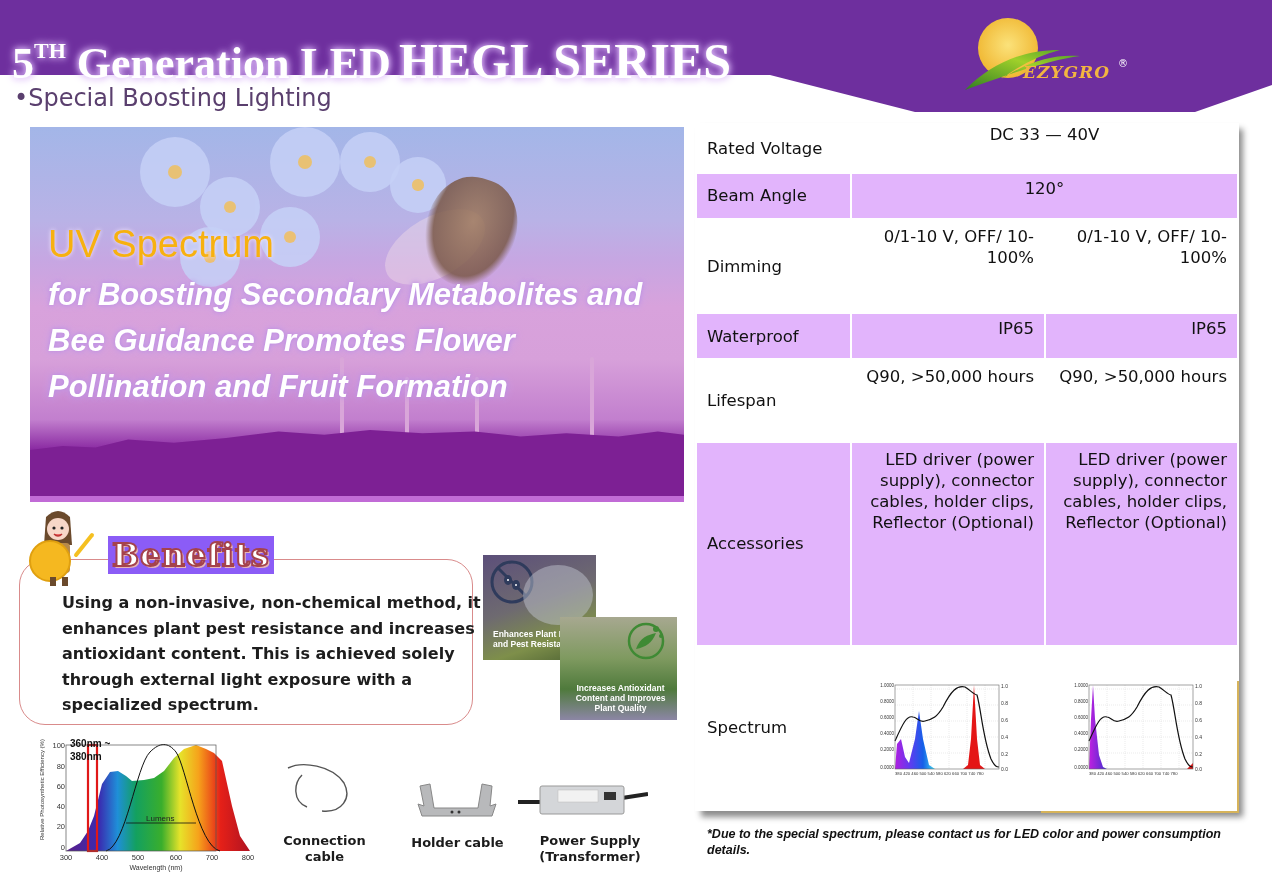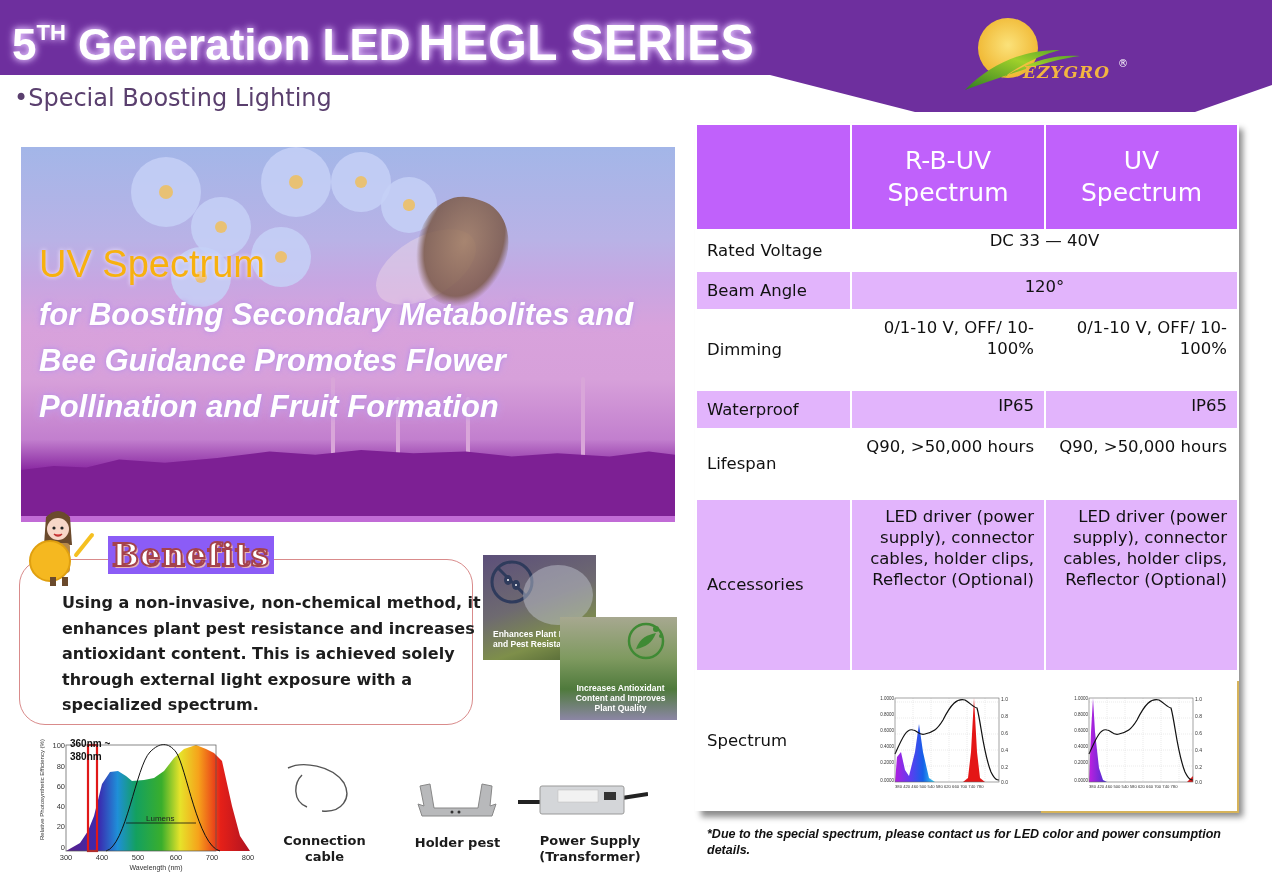--- a/index.html
+++ b/index.html
@@ -1,28 +1,28 @@
 <!DOCTYPE html>
 <html><head>
 <meta charset="utf-8">
 <style>
   * { box-sizing: border-box; margin: 0; padding: 0; }
   body { width: 1272px; height: 883px; position: relative; overflow: hidden; background: #ffffff; font-family: "DejaVu Sans", sans-serif; }
   .header-band { position: absolute; left: 0; top: 0; width: 1272px; height: 112px; }
   .header-band svg { position: absolute; left: 0; top: 0; }
-  .main-title { position: absolute; left: 12px; top: 14px; font-family: Liberation Sans, sans-serif; font-weight: bold; color: #ffffff; font-size: 44px; letter-spacing: 0px; text-shadow: 0 0 6px #e8c8ff, 0 0 10px #caa0f0; white-space: nowrap; }
+  .main-title { position: absolute; left: 12px; top: 32px; font-family: Liberation Serif, serif; font-weight: bold; color: #ffffff; font-size: 44px; letter-spacing: 0px; text-shadow: 0 0 6px #e8c8ff, 0 0 10px #caa0f0; white-space: nowrap; }
   .main-title sup { font-size: 22px; vertical-align: 20px; }
   .main-title .big { font-size: 50px; margin-left: 8px; }
   .subtitle { position: absolute; left: 14px; top: 84px; font-size: 24px; color: #5a3f6e; white-space: nowrap; }
   .logo { position: absolute; left: 960px; top: 10px; width: 180px; height: 84px; }
   .logo-text { position: absolute; left: 1023px; top: 62px; font-family: "DejaVu Serif", serif; font-style: italic; font-weight: bold; color: #f2b540; font-size: 17px; letter-spacing: 1px; }
   .logo-reg { position: absolute; left: 1118px; top: 58px; color: #ffffff; font-size: 10px; }
 
-  .hero { position: absolute; left: 21px; top: 127px; width: 654px; height: 375px; overflow: hidden;
-    background: linear-gradient(180deg, #a3b6e8 0%, #b9b2e6 25%, #c7a6e2 36%, #d8a2dc 48%, #d7a0da 62%, #c27fce 78%, #8a2aa2 86%, #7b1f96 100%); margin-top: 20px; }
+  .hero { position: absolute; left: 30px; top: 127px; width: 654px; height: 375px; overflow: hidden;
+    background: linear-gradient(180deg, #a3b6e8 0%, #b9b2e6 25%, #c7a6e2 36%, #d8a2dc 48%, #d7a0da 62%, #c27fce 78%, #8a2aa2 86%, #7b1f96 100%); }
   .hero .flower { position: absolute; border-radius: 50%; background: #c6d1f7; opacity: 0.85; }
   .hero .flower::after { content: ""; position: absolute; left: 40%; top: 40%; width: 20%; height: 20%; border-radius: 50%; background: #f3c460; }
   .hero .bee { position: absolute; left: 395px; top: 50px; width: 90px; height: 110px; border-radius: 45% 45% 50% 50%; background: radial-gradient(ellipse at 50% 40%, #a07a5c 0%, #7a5847 60%, transparent 72%); transform: rotate(18deg); opacity: 0.85; }
   .hero .wing { position: absolute; left: 350px; top: 90px; width: 110px; height: 60px; border-radius: 50%; background: rgba(240,220,230,0.45); transform: rotate(-30deg); }
   .hero .soil { position: absolute; left: 0; bottom: 0; width: 100%; height: 80px; background: #7d2094; clip-path: polygon(0 35%, 5% 30%, 10% 32%, 15% 22%, 22% 26%, 30% 20%, 38% 12%, 45% 16%, 52% 10%, 60% 14%, 68% 12%, 75% 18%, 82% 14%, 90% 18%, 96% 12%, 100% 16%, 100% 100%, 0 100%); }
   .hero .bottom-strip { position: absolute; left: 0; bottom: 0; width: 100%; height: 6px; background: #c16bd6; }
   .hero .sprout { position: absolute; width: 4px; background: #d9a6d9; border-radius: 2px; }
   .hero-head { position: absolute; left: 18px; top: 96px; font-family: "Liberation Sans", sans-serif; font-size: 38px; color: #f7b10f; text-shadow: 0 0 4px #f6e9ff; white-space: nowrap; }
   .hero-body { position: absolute; left: 18px; top: 145px; width: 630px; font-family: "Liberation Sans", sans-serif; font-style: italic; font-weight: bold; font-size: 31px; line-height: 46px; color: #ffffff; text-shadow: 0 0 4px #b88be0, 0 0 8px #c9a2ee; }
 
@@ -189,21 +189,21 @@
 <svg style="position:absolute;left:272px;top:763px" width="90" height="60">
   <path d="M16,5 C30,-2 60,2 72,20 C80,35 70,50 50,48 M30,12 C22,20 20,38 35,44" fill="none" stroke="#555" stroke-width="1.4"></path>
 </svg>
 <div class="acc-item" style="left:262px;top:833px;width:125px">Connection cable</div>
 
 <svg style="position:absolute;left:412px;top:778px" width="90" height="44">
   <path d="M8,8 L18,6 L22,30 L66,30 L70,6 L80,8 L78,28 L84,26 L80,38 L10,38 L6,26 L12,28 Z" fill="#b8b9bb" stroke="#888" stroke-width="1"></path>
   <circle cx="40" cy="34" r="1.5" fill="#333"></circle>
     <circle cx="47" cy="34" r="1.5" fill="#333"></circle>
 </svg>
-<div class="acc-item" style="left:400px;top:835px;width:115px">Holder pest</div>
+<div class="acc-item" style="left:400px;top:835px;width:115px">Holder cable</div>
 
 <svg style="position:absolute;left:518px;top:780px" width="130" height="42">
   <line x1="0" y1="22" x2="24" y2="22" stroke="#222" stroke-width="4"></line>
   <line x1="104" y1="18" x2="130" y2="14" stroke="#222" stroke-width="4"></line>
   <rect x="22" y="6" width="84" height="28" rx="2" fill="#d4d6d9" stroke="#999"></rect>
   <rect x="40" y="10" width="40" height="12" fill="#f2f2f2" stroke="#bbb" stroke-width="0.5"></rect>
   <rect x="86" y="12" width="12" height="8" fill="#333"></rect>
 </svg>
 <div class="acc-item" style="left:525px;top:833px;width:130px">
   <div>Power Supply</div>
@@ -211,31 +211,20 @@
 </div>
 
 <div class="spec-table">
   <table>
     <colgroup>
         <col style="width:155px">
         <col style="width:194px">
         <col style="width:193px">
       </colgroup>
     <tbody>
-        <tr style="height:100px">
-      <th></th>
-      <th>
-            <div>R-B-UV</div>
-            <div>Spectrum</div>
-          </th>
-      <th>
-            <div>UV</div>
-            <div>Spectrum</div>
-          </th>
-    </tr>
     <tr class="white" style="height:39px">
       <td class="label">Rated Voltage</td>
       <td class="center" colspan="2" style="padding-top:0">DC 33 — 40V</td>
     </tr>
     <tr class="lilac" style="height:37px">
       <td class="label">Beam Angle</td>
       <td class="center" colspan="2">120°</td>
     </tr>
     <tr class="white" style="height:75px">
       <td class="label">Dimming</td>

